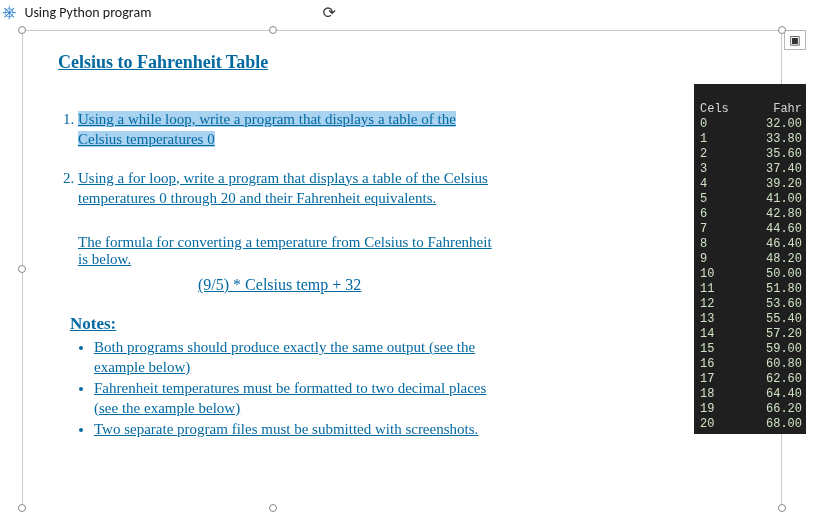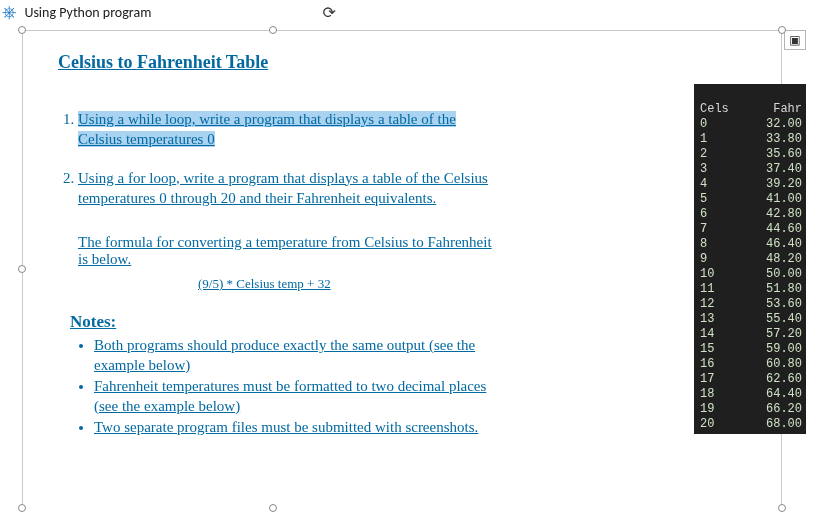--- a/index.html
+++ b/index.html
@@ -112,21 +112,21 @@
   }
   .hl {
     background: #aad3f2;
   }
   .formula-intro {
     font-size: 15px;
     margin: 6px 0 8px 20px;
     padding-right: 190px;
   }
   .formula {
-    font-size: 13px;
+    font-size: 16px;
     margin: 4px 0 20px 0;
     text-align: left;
     padding-left: 140px;
   }
   .notes-head {
     font-weight: bold;
     font-size: 17px;
     margin: 18px 0 4px 12px;
   }
   ul.notes {

